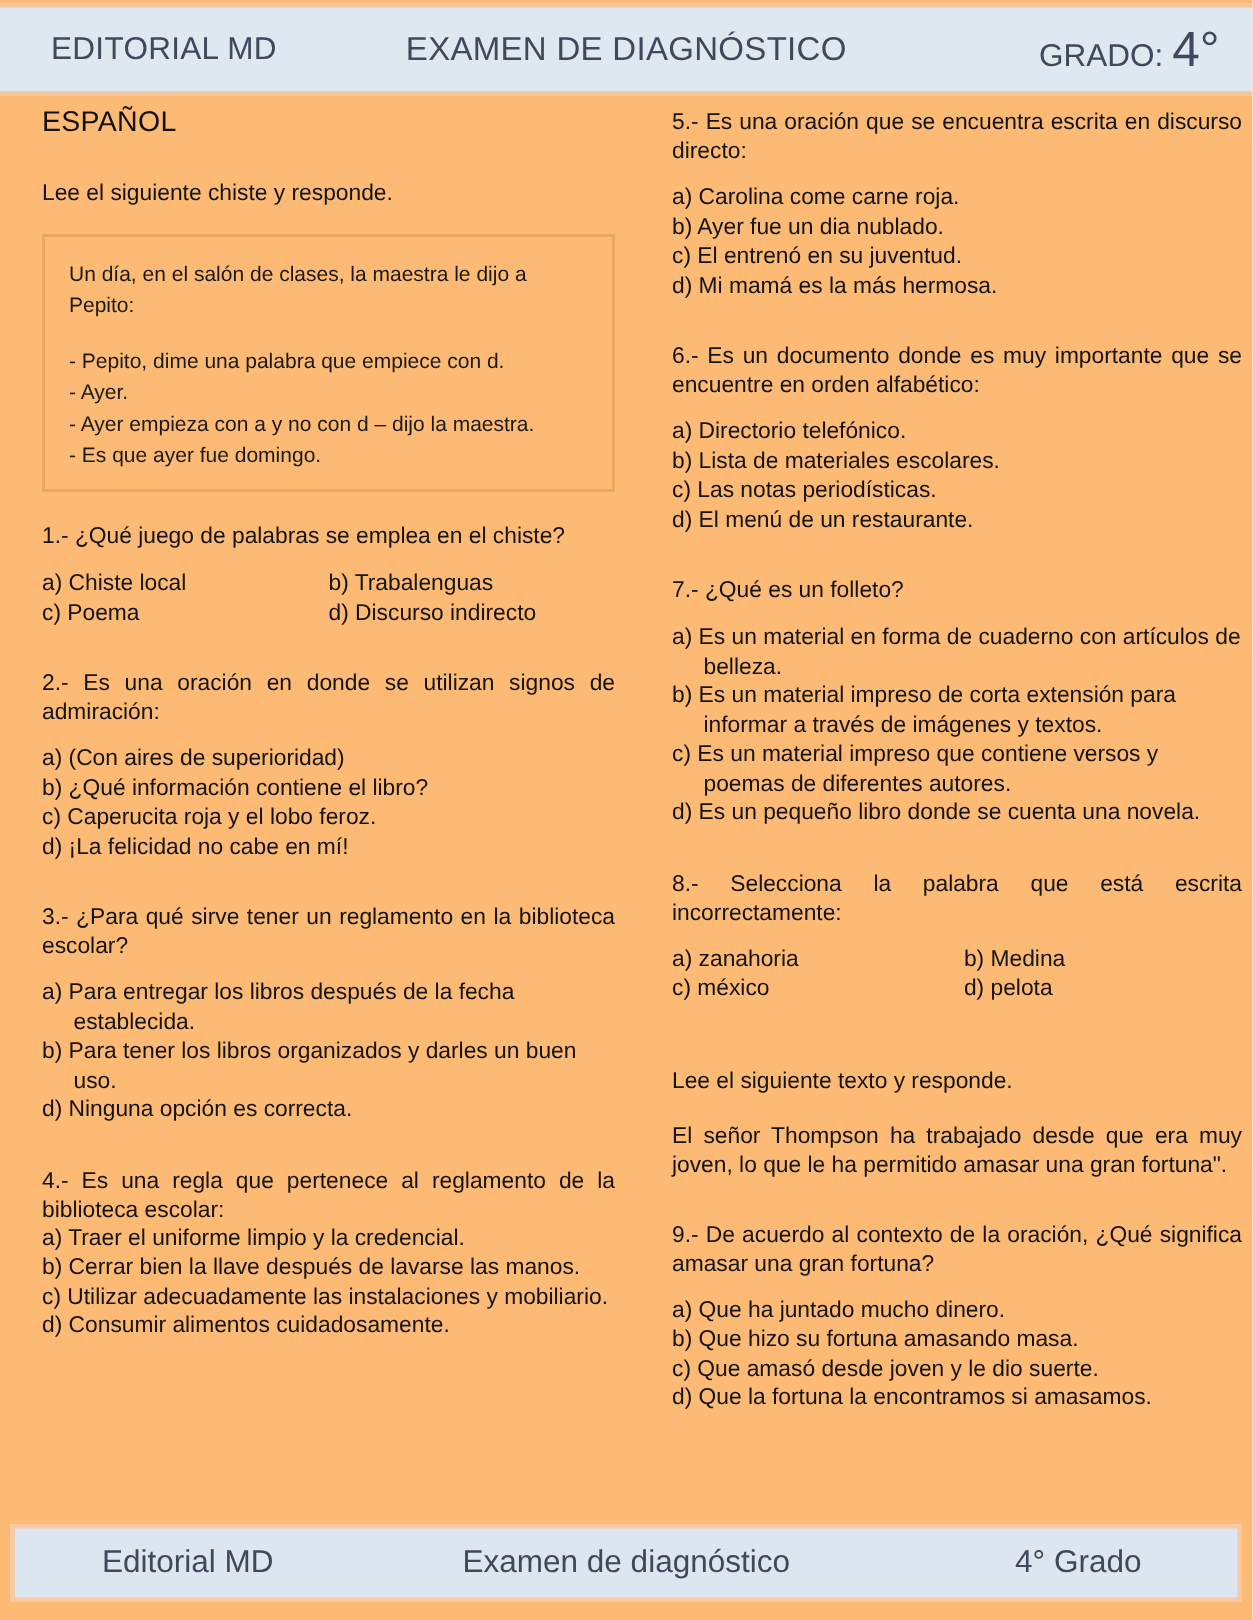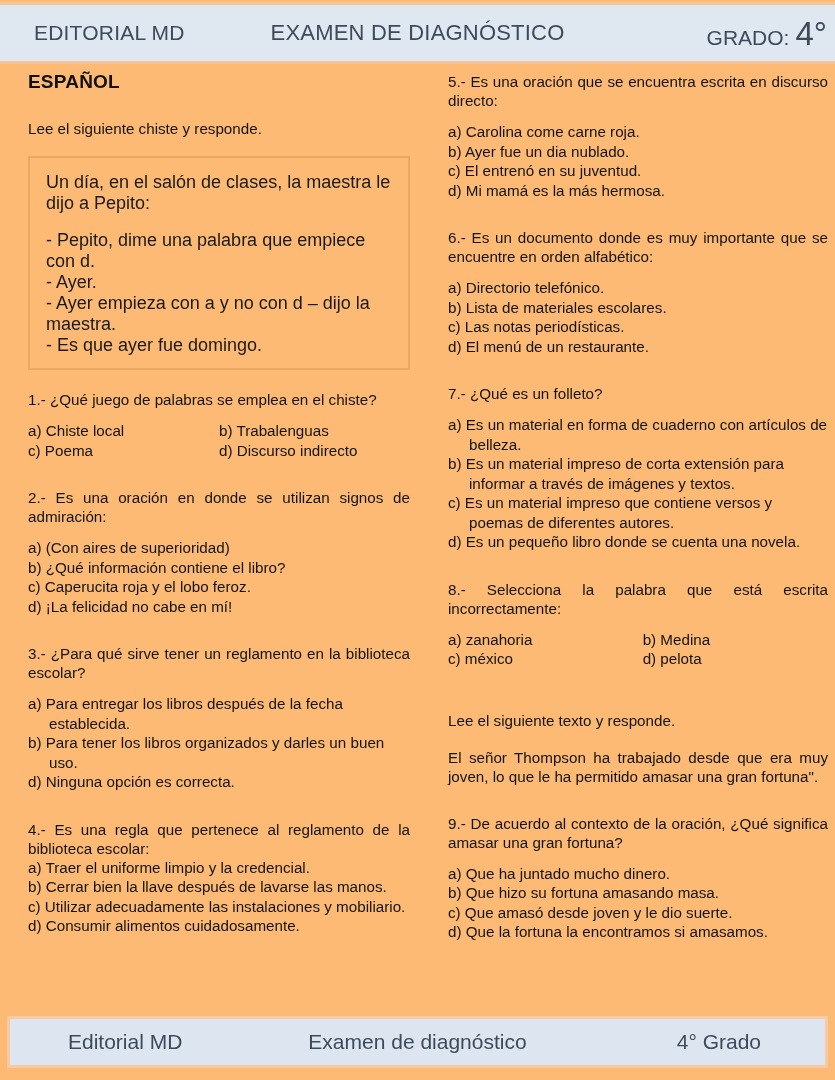--- a/index.html
+++ b/index.html
@@ -38,21 +38,21 @@
   .header-center {
     position: absolute;
     left: 50%;
     transform: translateX(-50%);
     font-size: 22px;
     font-weight: 400;
     letter-spacing: .2px;
   }
   .header-right {
     position: absolute;
-    right: 8px;
+    right: 22px;
     display: flex;
     align-items: baseline;
     gap: 6px;
   }
   .header-right .grado-label { font-size: 21px; }
   .header-right .grado-value { font-size: 33px; font-weight: 400; line-height: 1; }
 
   
   .content {
     position: absolute;
@@ -65,37 +65,37 @@
     top: 0;
     font-size: 15.2px;
     line-height: 19px;
     color: #141414;
   }
   .col-left  { left: 28px;  width: 382px; }
   .col-right { left: 448px; width: 380px; }
 
   .subject-title {
     font-size: 19px;
-    font-weight: bold;
+    font-weight: normal;
     letter-spacing: .2px;
     margin: 0 0 28px 0;
     color: #111;
   }
 
   .instruction {
     margin: 0 0 18px 0;
     font-size: 15.2px;
   }
 
   
   .joke-box {
     border: 2px solid #e8a860;
     padding: 14px 16px 12px 16px;
     margin: 0 0 20px 0;
-    font-size: 18px;
+    font-size: 14px;
     line-height: 21px;
     color: #1a1a1a;
   }
   .joke-box .lead { margin: 0 0 16px 0; }
   .joke-box .line { margin: 0; }
 
   
   .q-block { margin-bottom: 16px; }
   .q-stem {
     margin: 0 0 12px 0;

